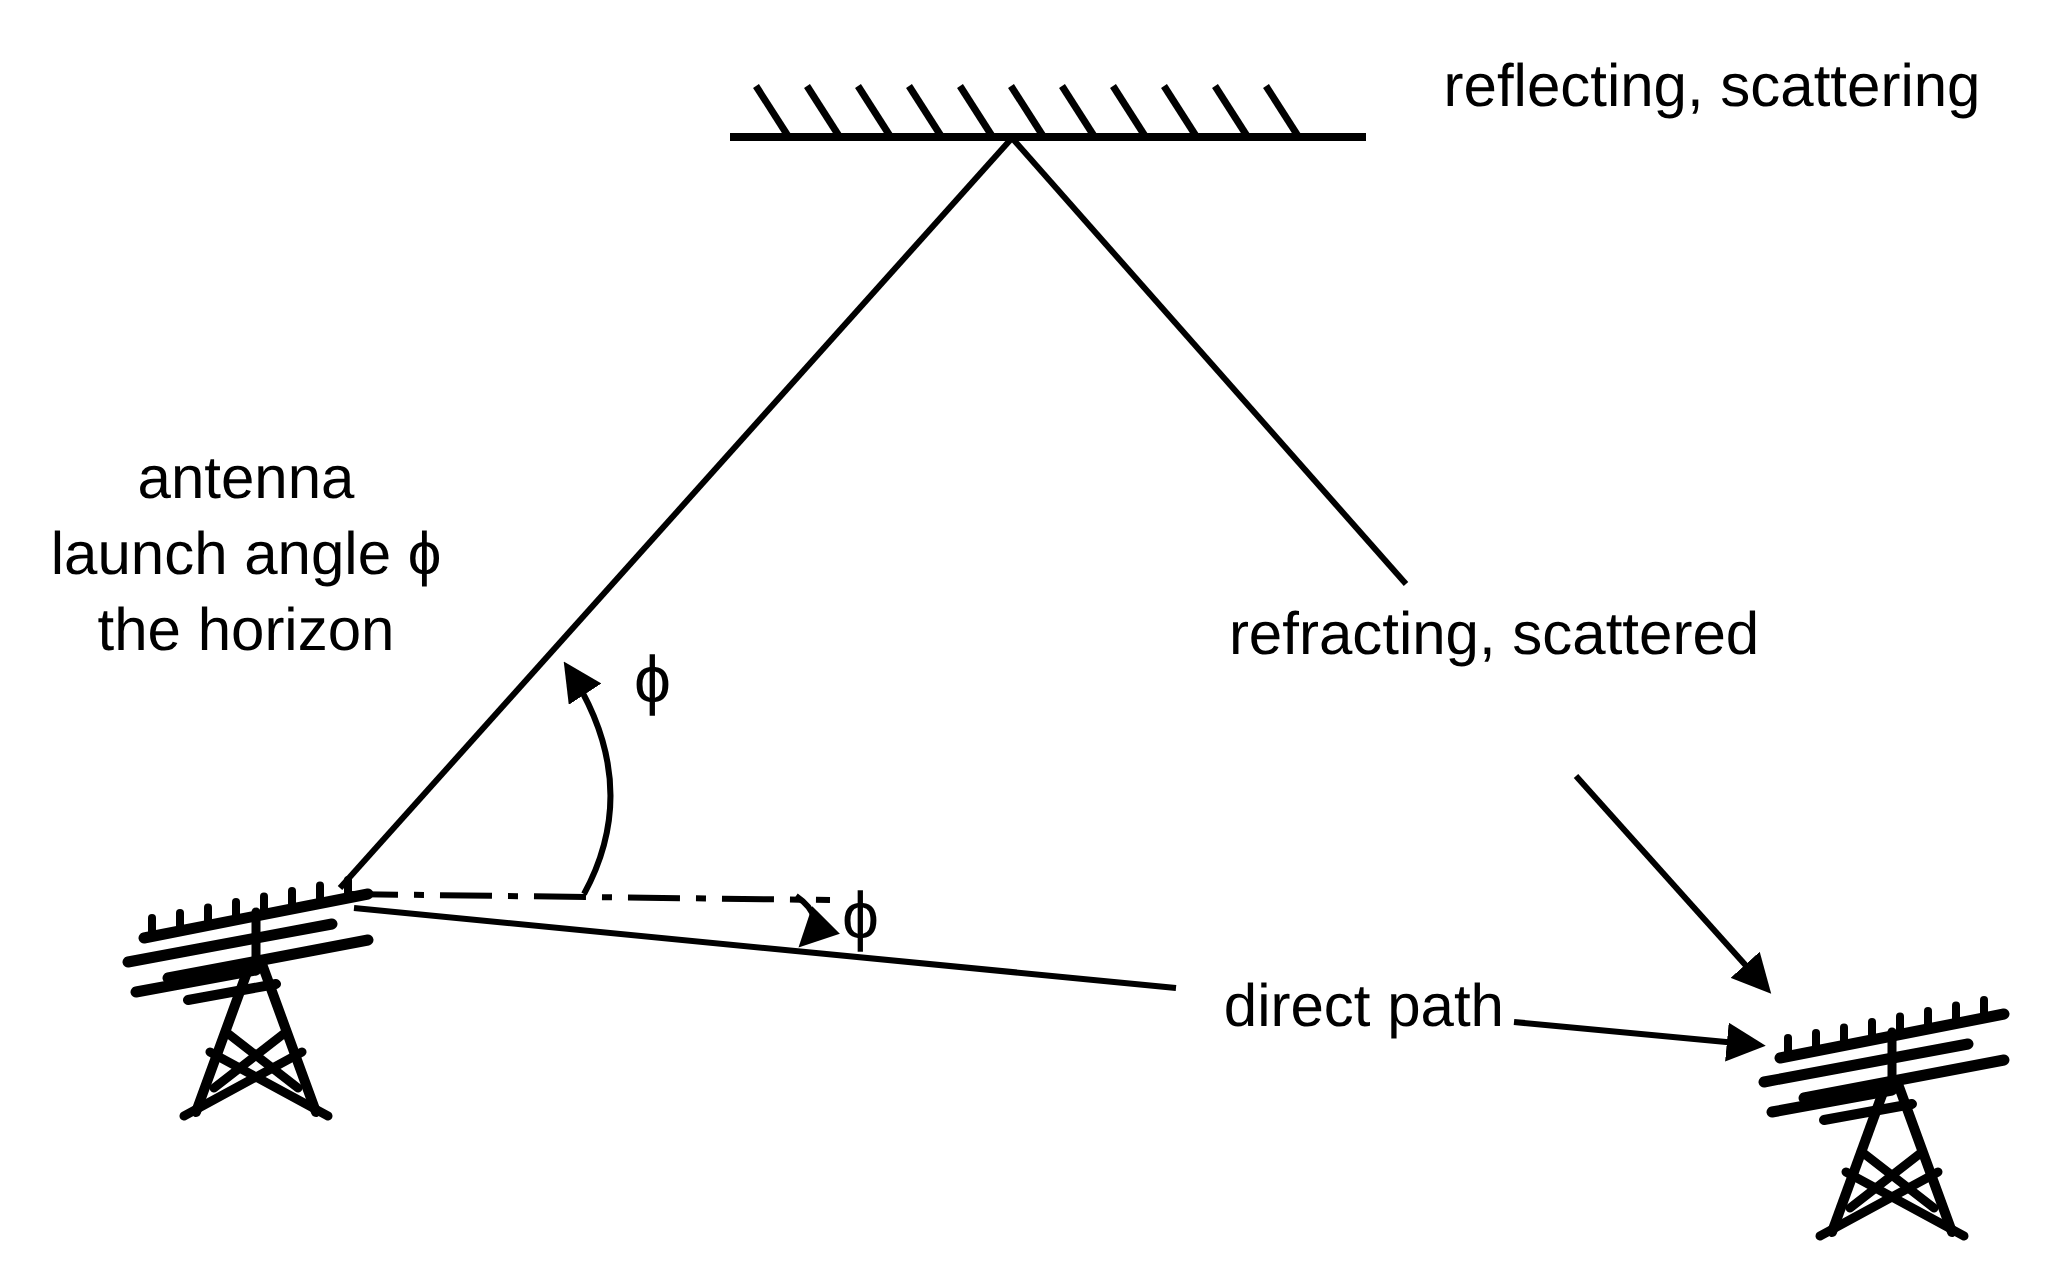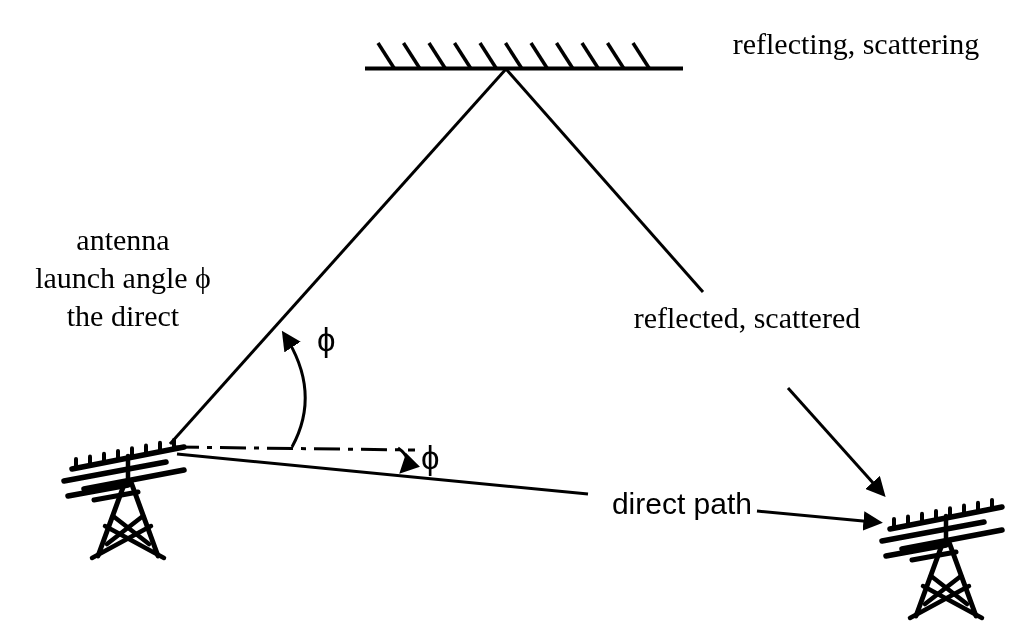--- a/index.html
+++ b/index.html
@@ -12,21 +12,21 @@
     overflow:hidden;
   }
   .art{position:absolute;left:0;top:0;}
   .lbl{
     position:absolute;
     text-align:center;
     font-size:30px;
     line-height:38px;
     color:#000;
   }
-  .lbl .ln{white-space:nowrap;font-family:Liberation Serif, serif;}
+  .lbl .ln{white-space:nowrap;}
   .phi{
     position:absolute;
     font-size:33px;
     line-height:36px;
     color:#000;
   }
   .reflected-lbl{line-height:40px;}
   .direct-lbl{white-space:nowrap;text-align:right;}
 </style>
 </head>
@@ -101,25 +101,25 @@
     <use href="#tower" xlink:href="#tower" transform="translate(946,542)"></use>
   </svg>
 
   <div class="lbl" style="left:688px;top:25px;width:336px;">
     <div class="ln">reflecting, scattering</div>
   </div>
 
   <div class="lbl" style="left:14px;top:221px;width:218px;">
     <div class="ln">antenna</div>
     <div class="ln">launch angle ϕ</div>
-    <div class="ln">the direct</div>
+    <div class="ln">the horizon</div>
   </div>
 
   <div class="lbl reflected-lbl" style="left:582px;top:298px;width:330px;">
-    <div class="ln">reflected, scattered</div>
+    <div class="ln">refracting, scattered</div>
   </div>
 
   <div class="lbl direct-lbl" style="left:592px;top:485px;width:160px;">direct path</div>
 
   <div class="phi" style="left:317px;top:322px;">ϕ</div>
   <div class="phi" style="left:421px;top:440px;">ϕ</div>
 
 </div>
 
 </body></html>

